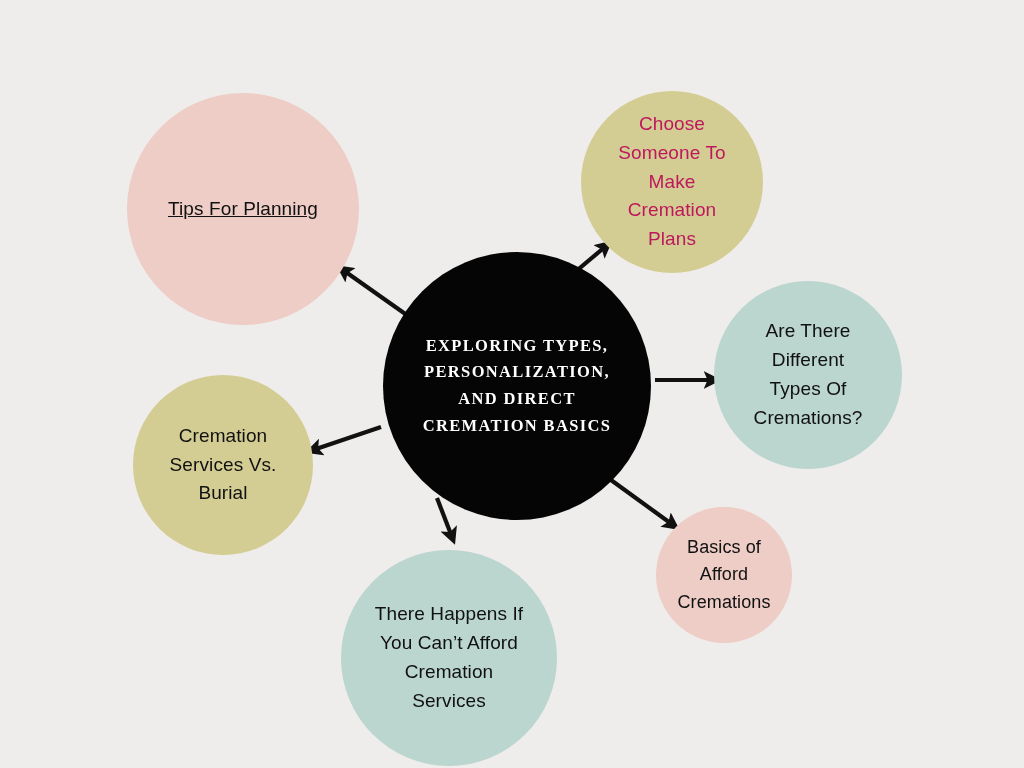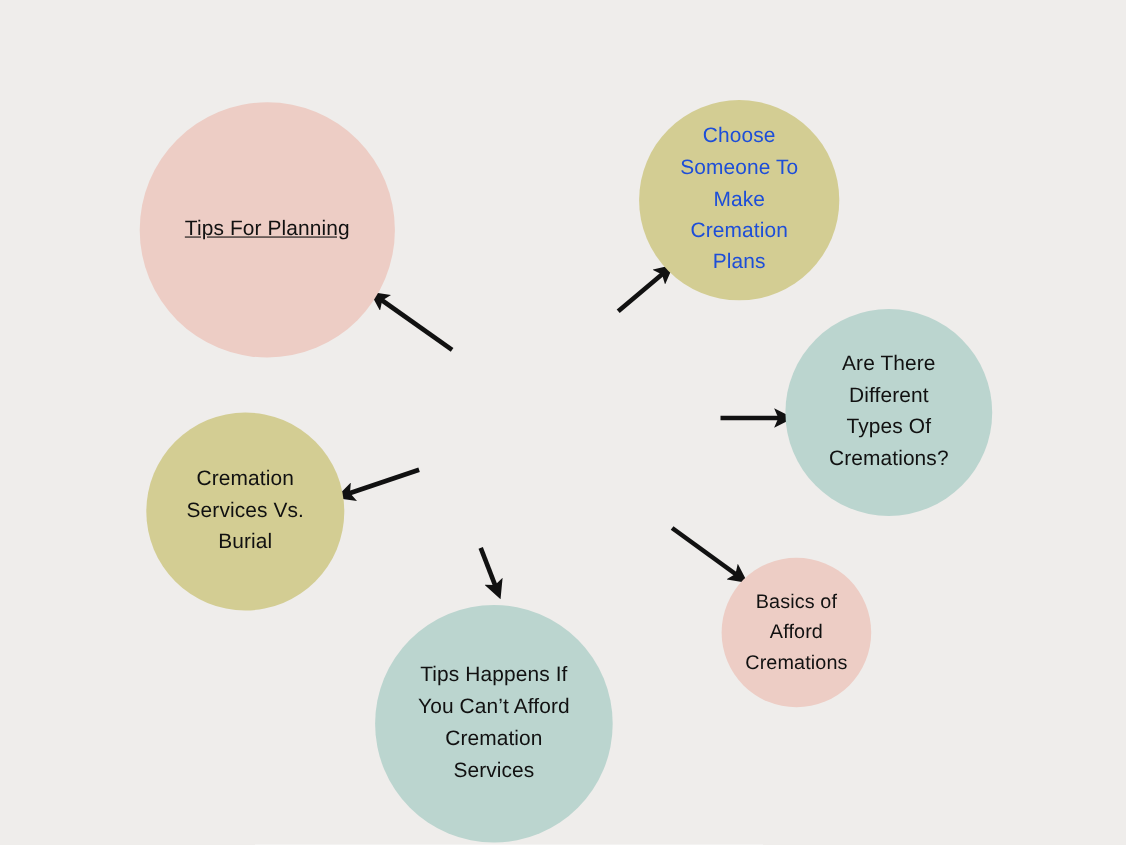--- a/index.html
+++ b/index.html
@@ -85,45 +85,51 @@
         <line x1="611" y1="480" x2="673" y2="525" stroke="#111111" stroke-width="4.2" marker-end="url(#arrowhead)"></line>
         <line x1="437" y1="498" x2="452" y2="537" stroke="#111111" stroke-width="4.2" marker-end="url(#arrowhead)"></line>
         <line x1="381" y1="427" x2="313" y2="450" stroke="#111111" stroke-width="4.2" marker-end="url(#arrowhead)"></line>
       </g>
   </svg>
 
   <div id="branch-host">
       <div class="node branch" style="left: 127px; top: 93px; width: 232px; height: 232px; background: rgb(237, 205, 197); font-size: 19px; color: rgb(17, 17, 17); text-decoration: underline;">
         <span class="node-label">Tips For Planning</span>
       </div>
-      <div class="node branch" style="left: 581px; top: 91px; width: 182px; height: 182px; background: rgb(211, 205, 147); font-size: 19px; color: #1d4ed8;">
+      <div class="node branch" style="left: 581px; top: 91px; width: 182px; height: 182px; background: rgb(211, 205, 147); font-size: 19px; color: #be185d;">
         <span class="node-label">Choose
 Someone To
 Make
 Cremation
 Plans</span>
       </div>
       <div class="node branch" style="left: 714px; top: 281px; width: 188px; height: 188px; background: rgb(187, 213, 207); font-size: 19px; color: rgb(17, 17, 17);">
         <span class="node-label">Are There
 Different
 Types Of
 Cremations?</span>
       </div>
       <div class="node branch" style="left: 656px; top: 507px; width: 136px; height: 136px; background: rgb(237, 205, 197); font-size: 18px; color: rgb(17, 17, 17);">
         <span class="node-label">Basics of
 Afford
 Cremations</span>
       </div>
       <div class="node branch" style="left: 341px; top: 550px; width: 216px; height: 216px; background: rgb(187, 213, 207); font-size: 19px; color: rgb(17, 17, 17);">
-        <span class="node-label">Tips Happens If
+        <span class="node-label">There Happens If
 You Can’t Afford
 Cremation
 Services</span>
       </div>
       <div class="node branch" style="left: 133px; top: 375px; width: 180px; height: 180px; background: rgb(211, 205, 147); font-size: 19px; color: rgb(17, 17, 17);">
         <span class="node-label">Cremation
 Services Vs.
 Burial</span>
       </div>
     </div>
 
+  <div class="node center" id="center-node" style="left: 383px; top: 252px; width: 268px; height: 268px; background: rgb(5, 5, 5); color: rgb(255, 255, 255);">
+    <span class="node-label">Exploring Types,
+Personalization,
+and Direct
+Cremation Basics</span>
+  </div>
 
 </div>
 
 </body></html>

